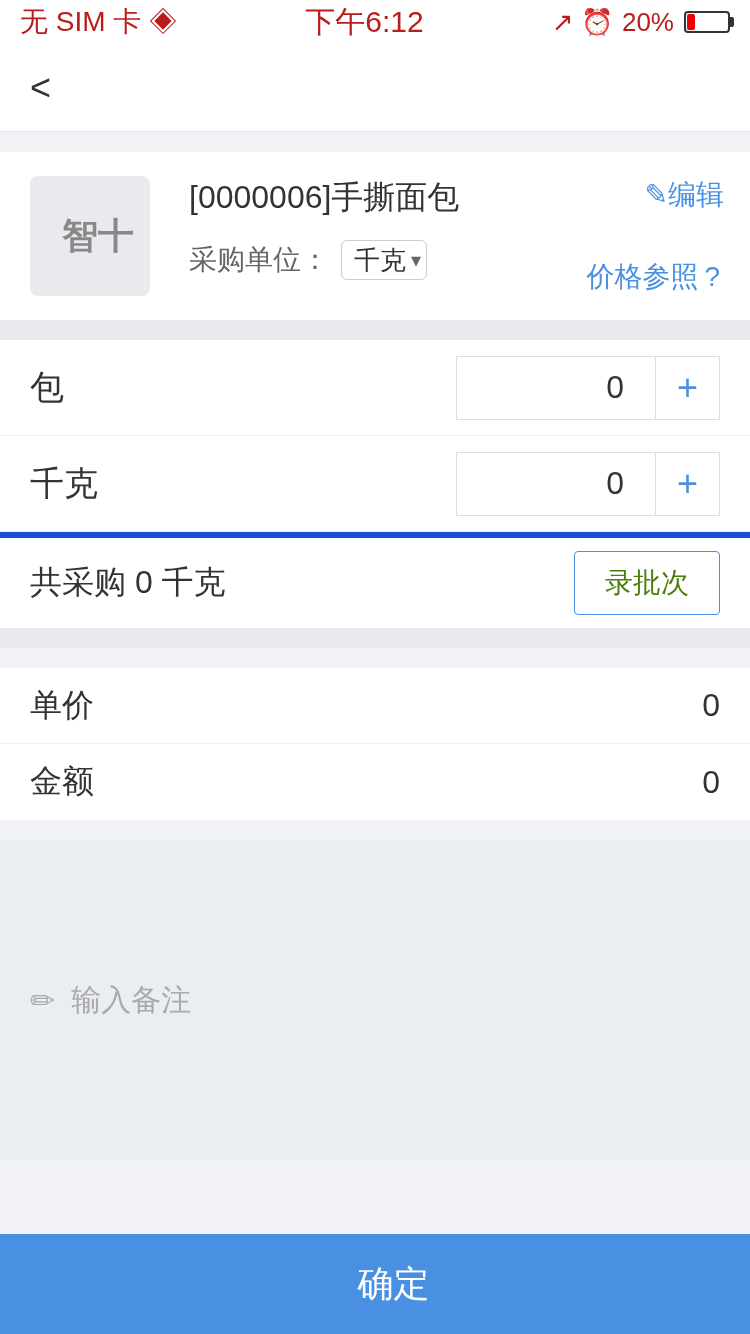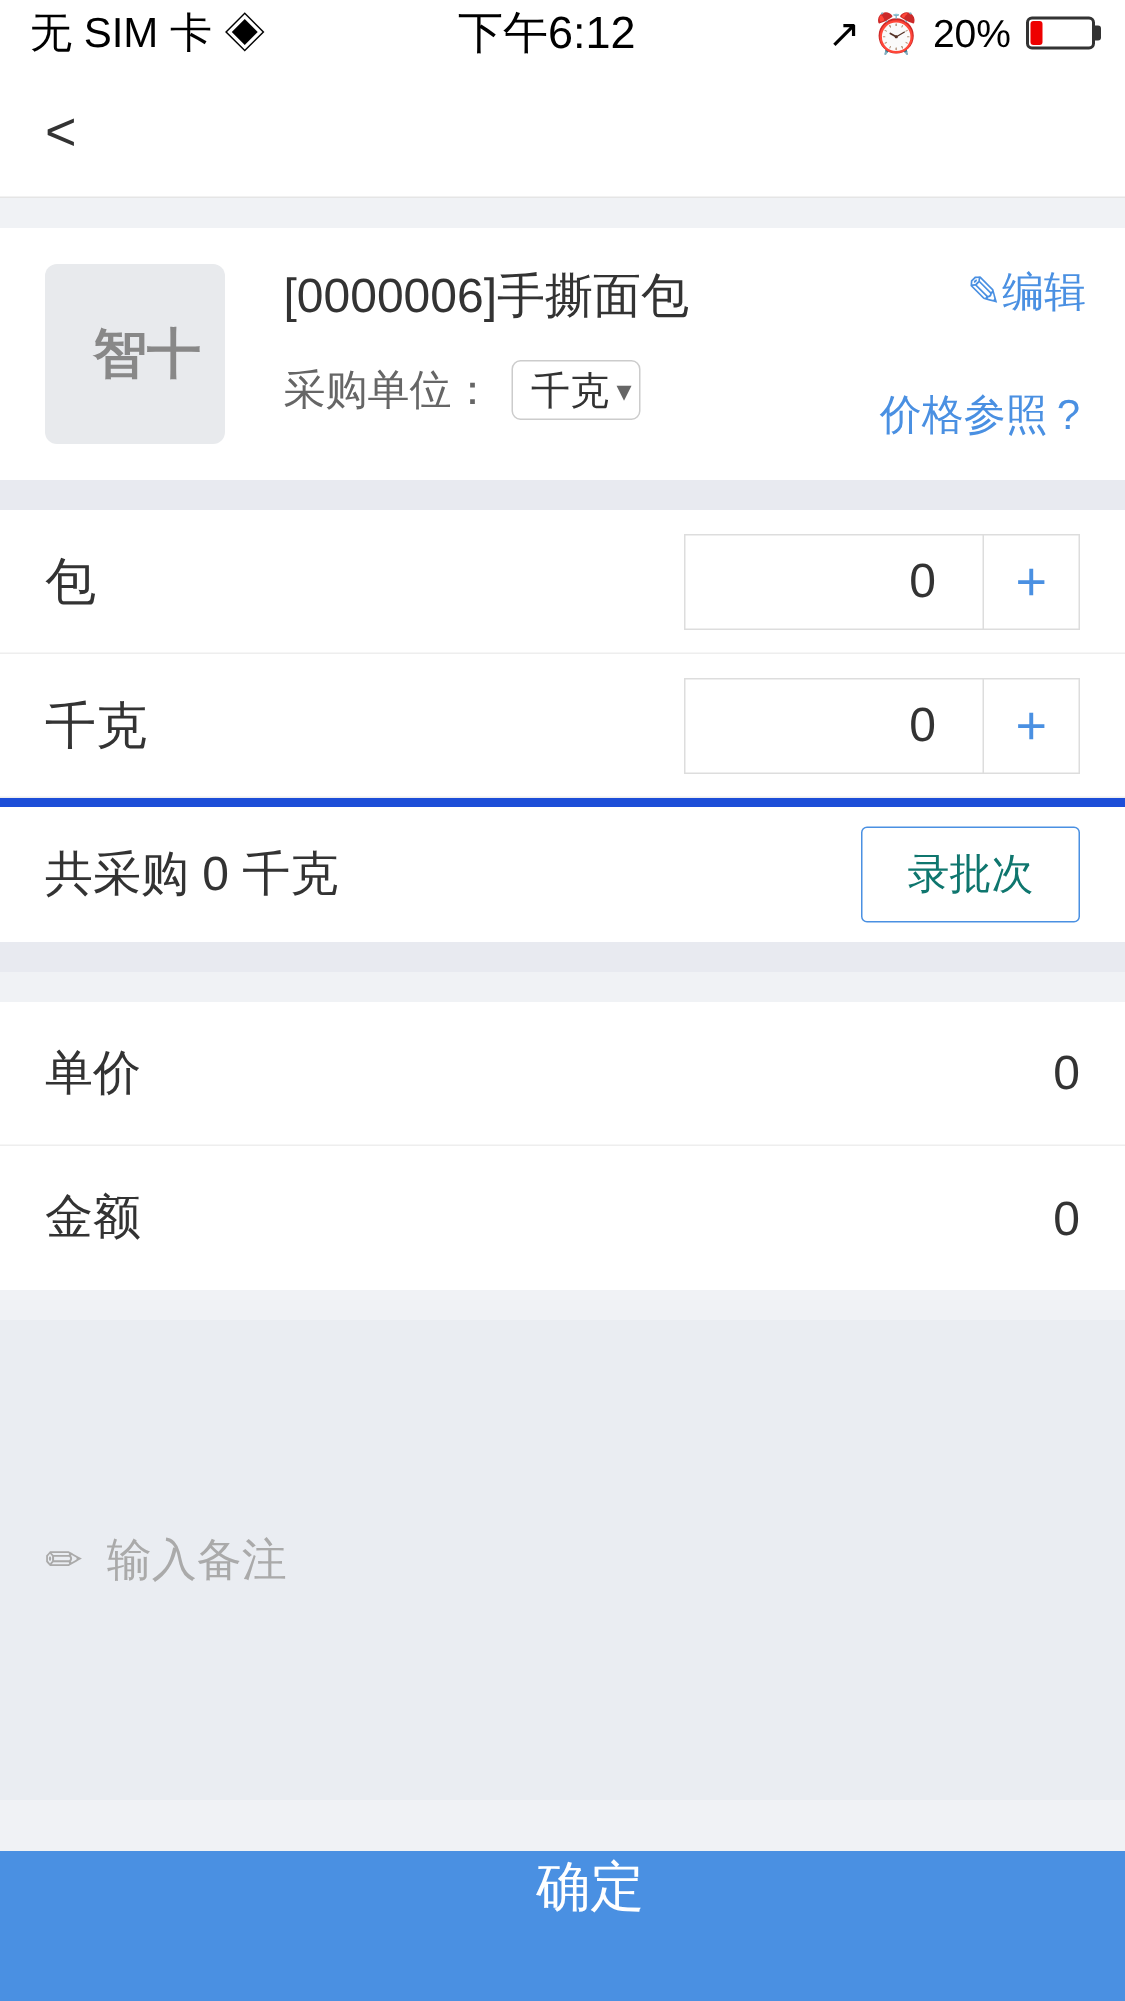--- a/index.html
+++ b/index.html
@@ -15,21 +15,21 @@
     
     .status-bar {
       width: 750px;
       height: 44px;
       background: #fff;
       display: flex;
       align-items: center;
       justify-content: space-between;
       padding: 12px 20px;
       font-size: 28px;
-      color: #000000;
+      color: #b91c1c;
     }
     .status-left { display: flex; align-items: center; gap: 8px; }
     .status-center { font-size: 30px; font-weight: 500; }
     .status-right { display: flex; align-items: center; gap: 8px; font-size: 26px; }
     .battery-icon {
       display: inline-block;
       width: 46px;
       height: 22px;
       border: 2px solid #333;
       border-radius: 4px;
@@ -237,39 +237,39 @@
       padding: 0 30px;
       height: 96px;
       border-top: 6px solid #1d4ed8;
     }
     .total-label {
       font-size: 32px;
       color: #333;
     }
     .batch-btn {
       border: 1px solid #4a90e2;
-      color: #0f766e;
+      color: #4d7c0f;
       background: #fff;
       padding: 12px 30px;
       font-size: 28px;
       border-radius: 4px;
       cursor: pointer;
     }
 
     
     .price-section {
       background: #fff;
       margin-top: 20px;
     }
     .price-row {
       display: flex;
       align-items: center;
       justify-content: space-between;
       padding: 17px 30px;
-      height: 96px;
+      height: 76px;
       border-bottom: 1px solid #eee;
     }
     .price-row:last-child {
       border-bottom: none;
     }
     .price-label {
       font-size: 32px;
       color: #333;
     }
     .price-value {
@@ -299,21 +299,21 @@
 
     
     .confirm-bar {
       position: fixed;
       bottom: 0;
       left: 0;
       width: 750px;
       height: 100px;
       background: #4a90e2;
       display: flex;
-      align-items: flex-start;
+      align-items: center;
       justify-content: center;
       cursor: pointer;
       padding-left: 37px;
     }
     .confirm-label {
       font-size: 36px;
       color: #fff;
       font-weight: 500;
     }
 

